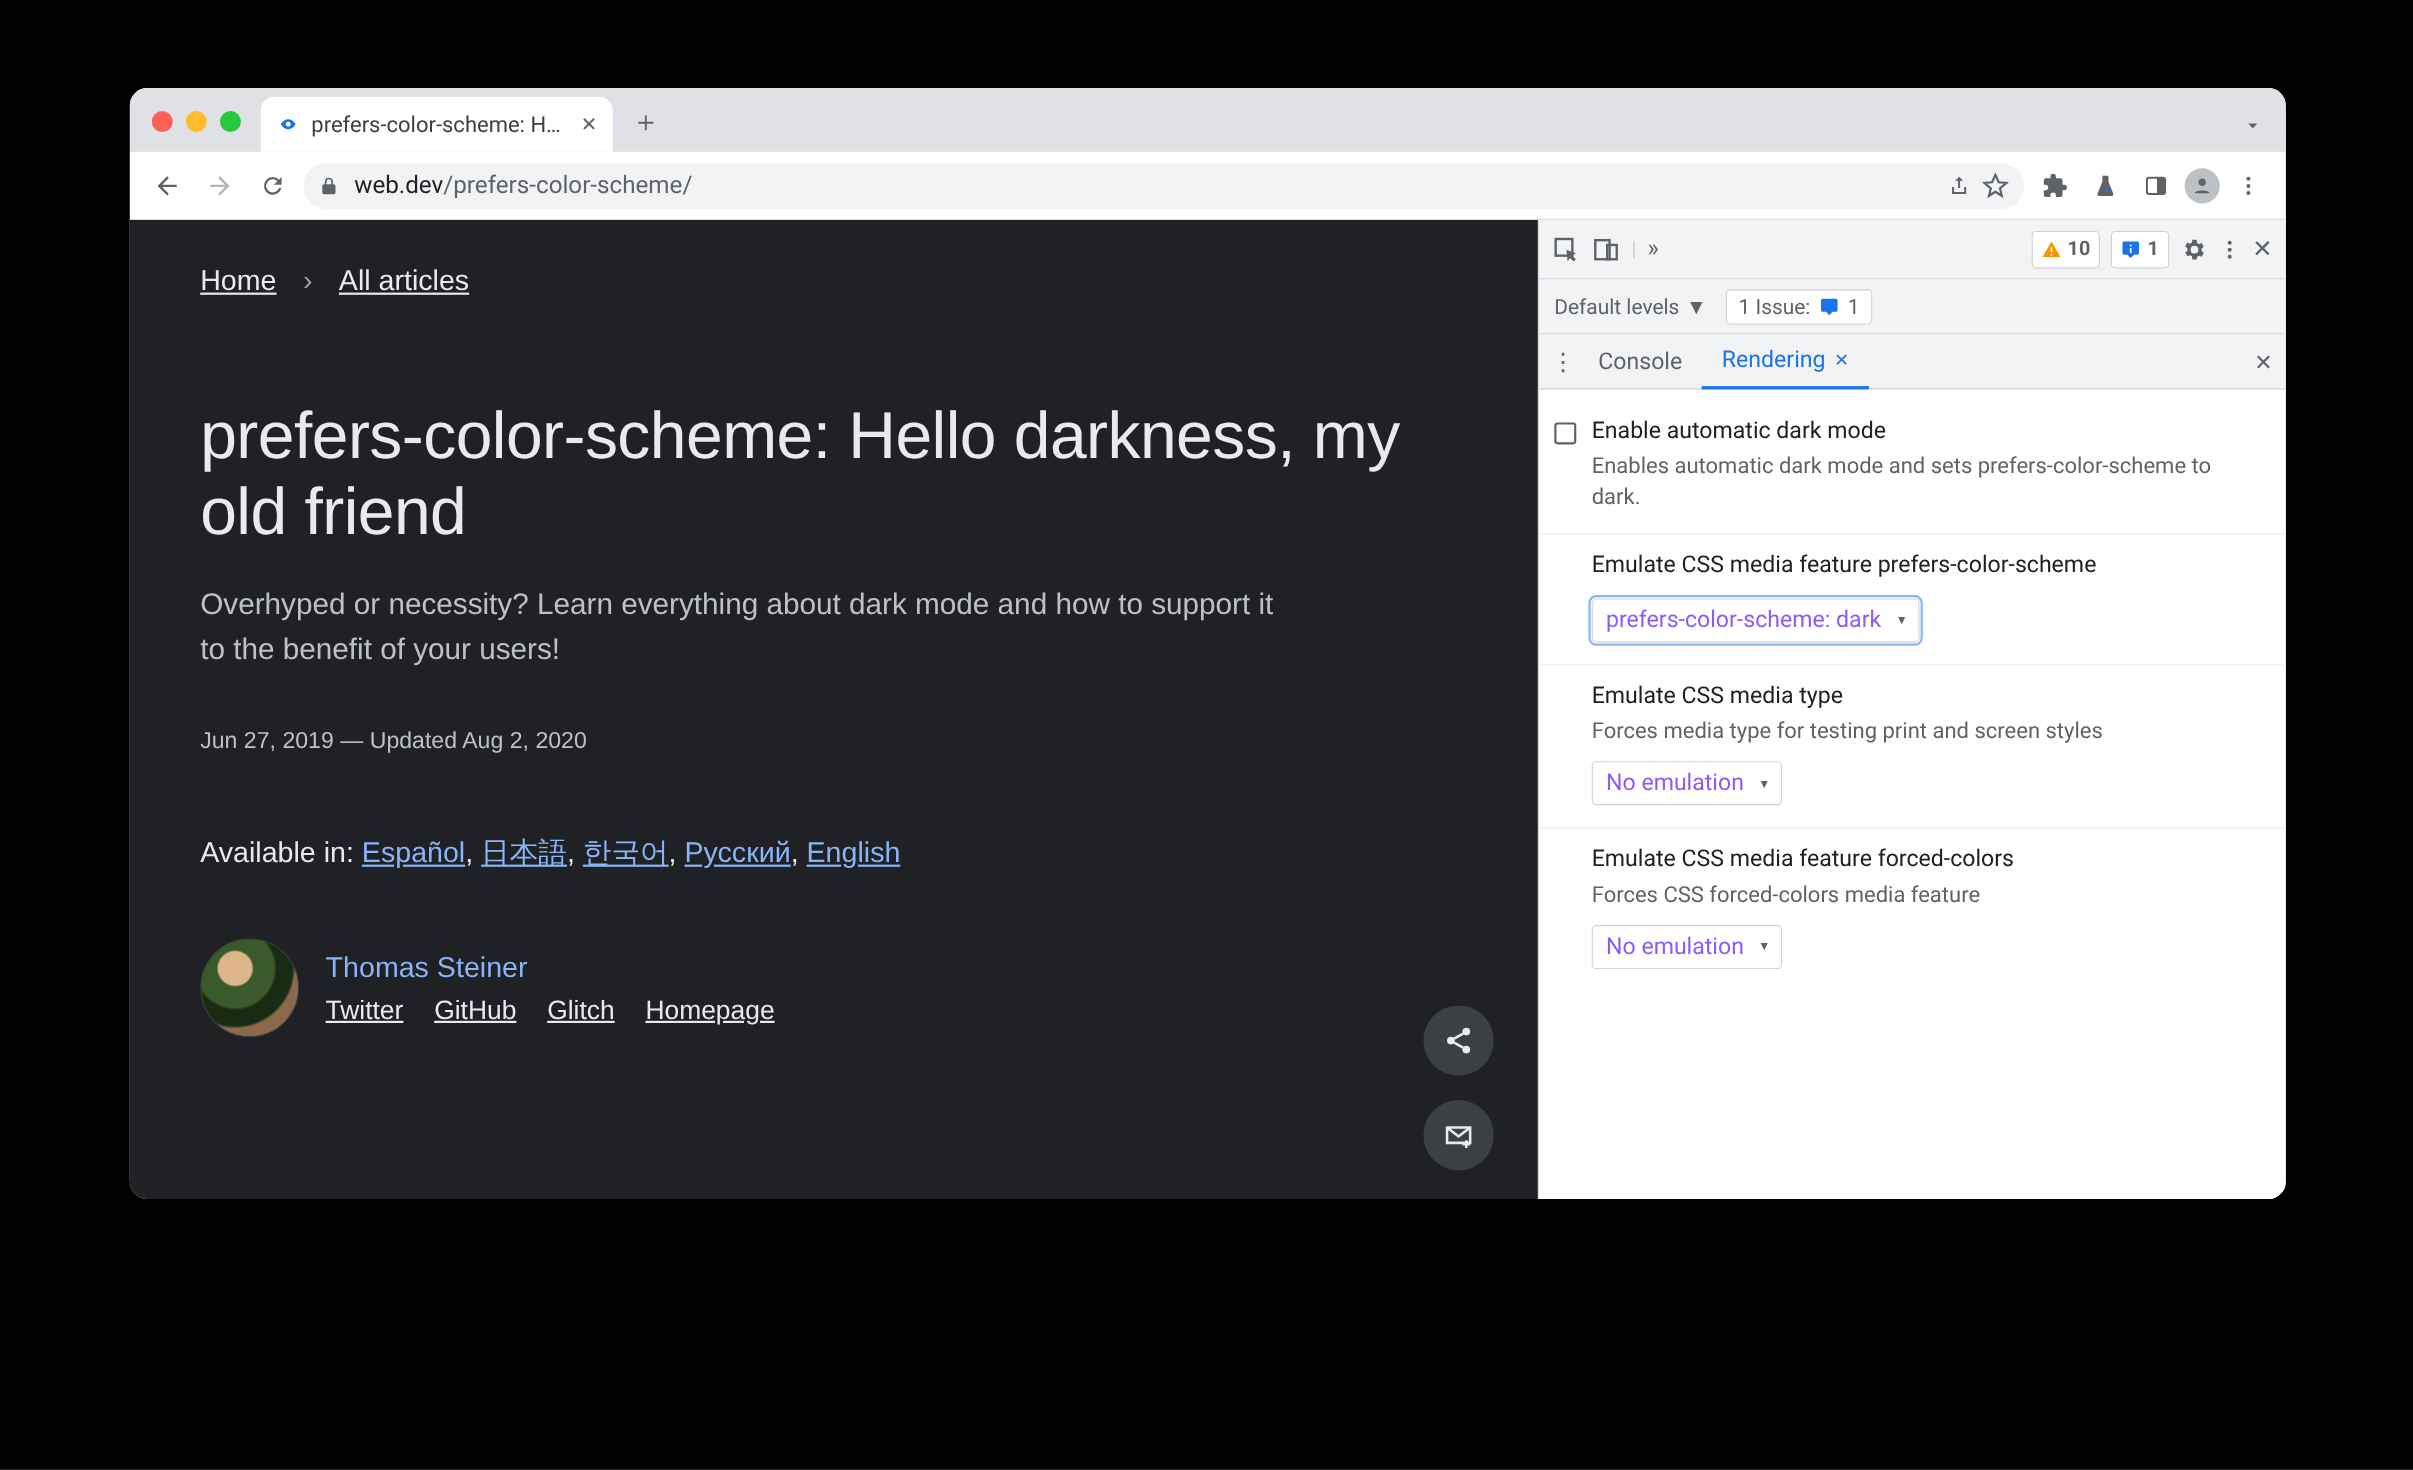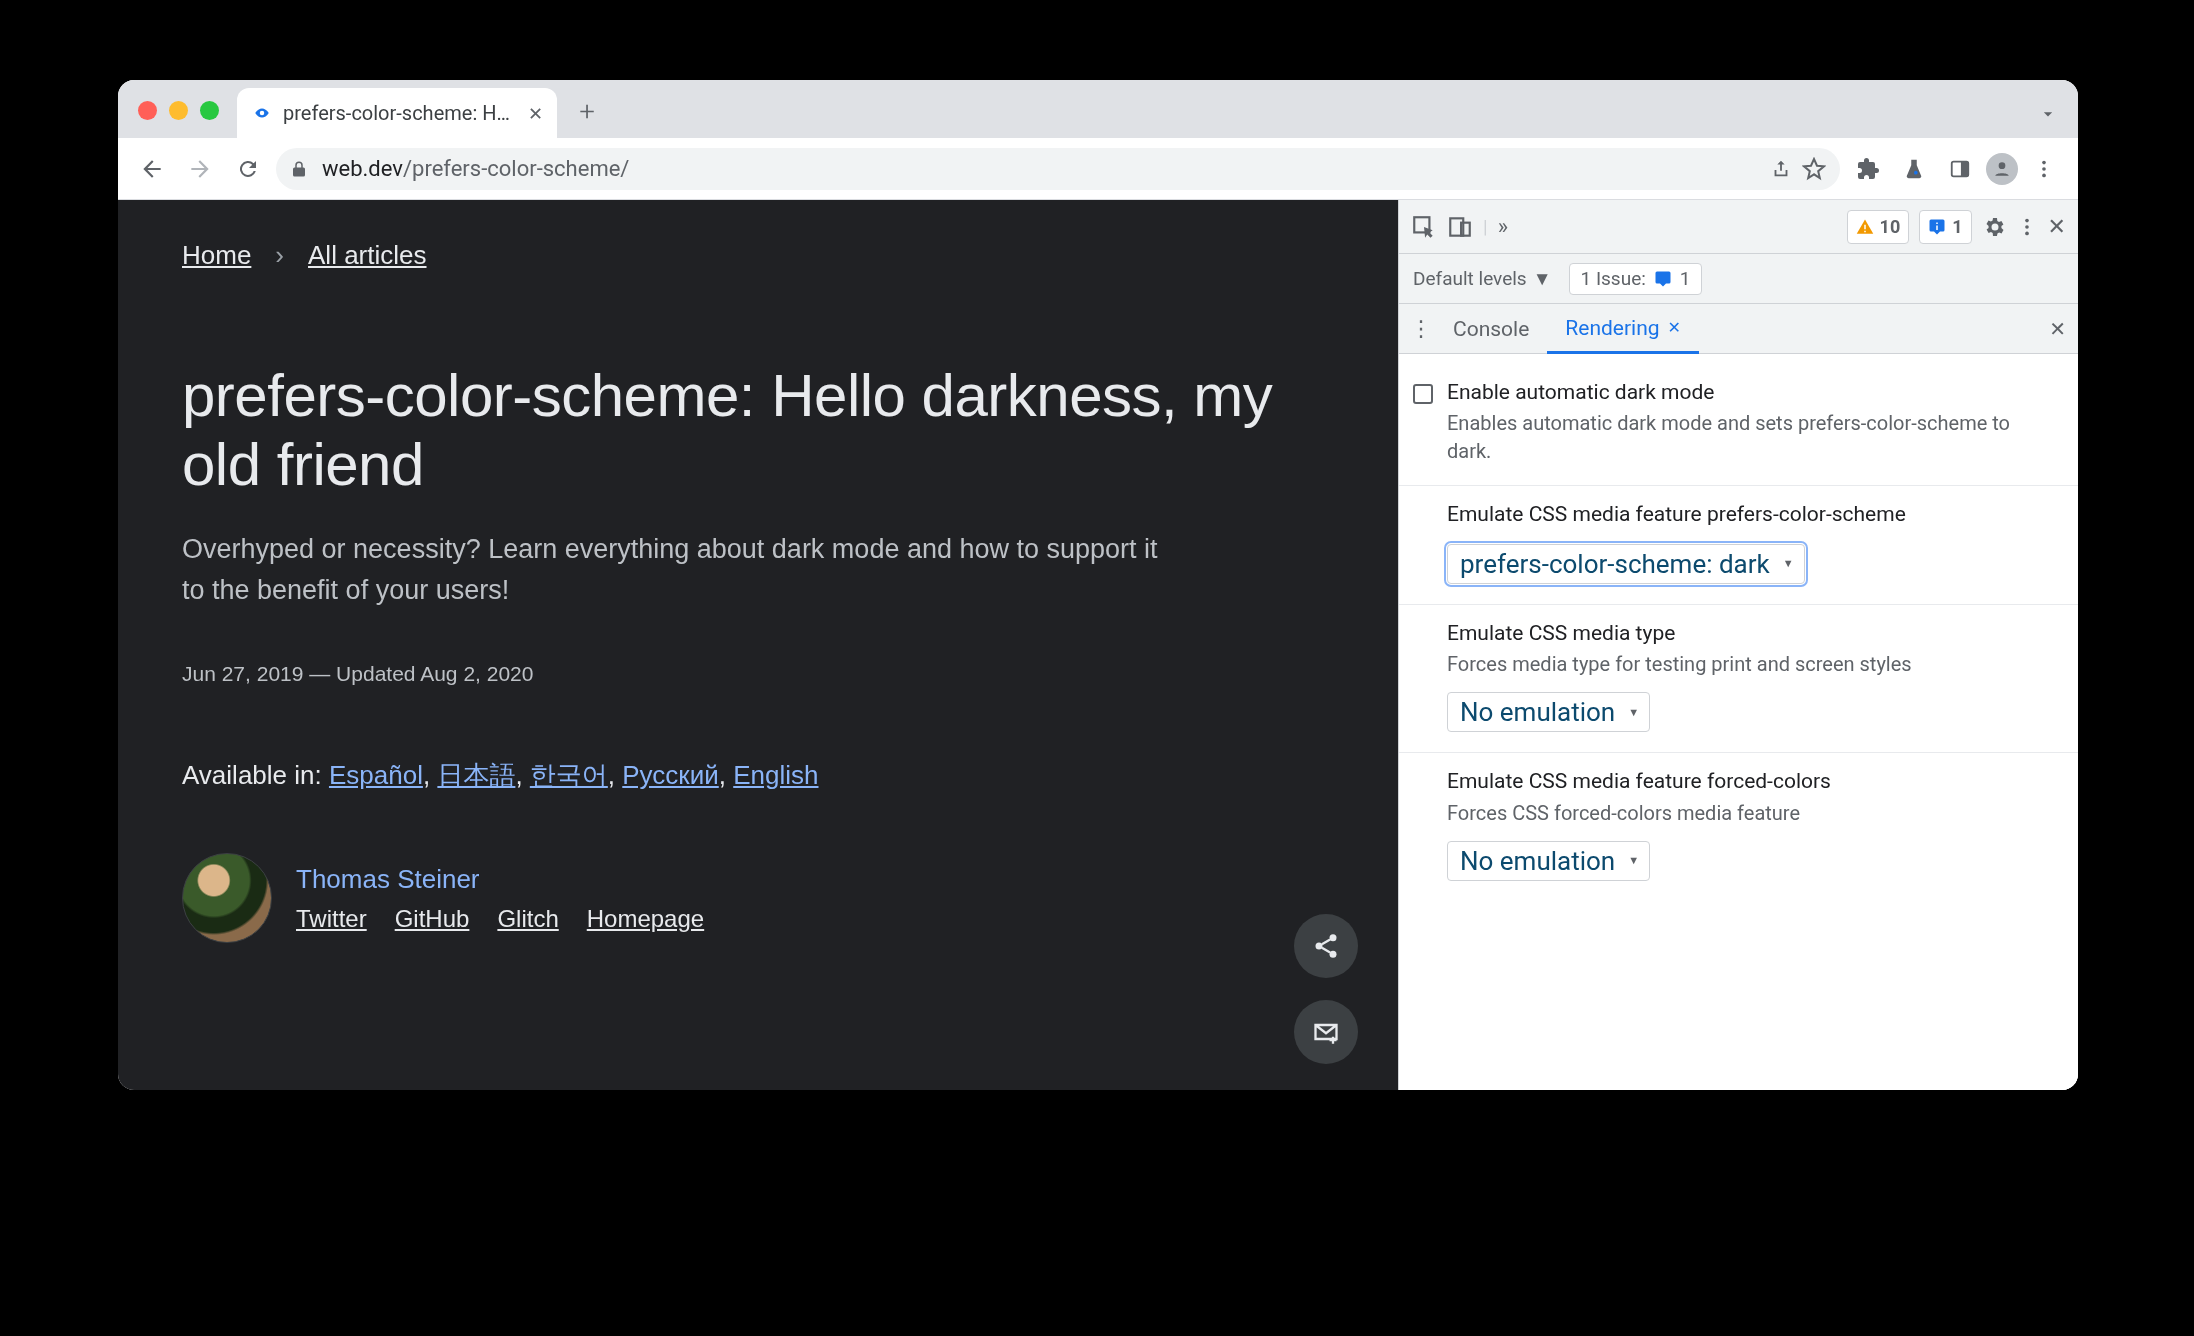--- a/index.html
+++ b/index.html
@@ -89,21 +89,21 @@
   .dt-tabs .more { width:28px; text-align:center; font-size:22px; }
   .dt-tab { padding:0 18px; height:100%; display:flex;align-items:center; color:#5f6368; font-size:21px; gap:8px; }
   .dt-tab.active { color:#1a73e8; border-bottom:3px solid #1a73e8; margin-bottom:-1px; }
   .dt-tabs .closetab { position:absolute; right:12px; color:#5f6368; font-size:20px;}
   .dt-body { flex:1; background:#fff; overflow:auto; padding: 10px 0 0 0; }
   .dt-section { padding: 14px 34px 20px 48px; border-bottom:1px solid #e8eaed; position:relative; }
   .dt-section.noborder { border-bottom:none; }
   .dt-check { position:absolute; left:14px; top:20px; width:20px;height:20px; border:2px solid #5f6368; border-radius:3px; }
   .dt-title { color:#202124; font-size:21px; line-height:1.4; }
   .dt-desc { color:#5f6368; font-size:20px; line-height:1.4; margin-top:2px;}
-  .dt-select { margin-top:14px; height:40px; border:1px solid #cfd2d6; border-radius:4px; background:#fff; display:inline-flex; align-items:center; padding: 0 34px 0 12px; font-size:26px; color:#0c4a6e; position:relative; }
+  .dt-select { margin-top:14px; height:40px; border:1px solid #cfd2d6; border-radius:4px; background:#fff; display:inline-flex; align-items:center; padding: 0 34px 0 12px; font-size:21px; color:#8b5cf6; position:relative; }
   .dt-select.focused { outline:2px solid #8ab4f8; outline-offset:1px; }
   .dt-select::after { content:"▼"; font-size:11px; position:absolute; right:10px; color:#5f6368; }
   svg { display:block; }
 </style>
 </head>
 <body>
 
 <div class="window">
 
   <div class="tabstrip">

